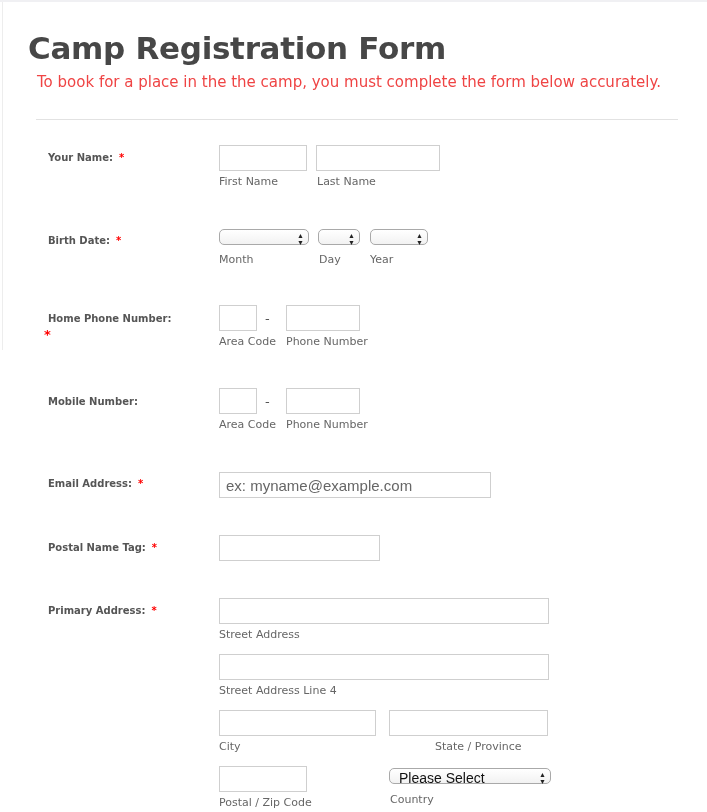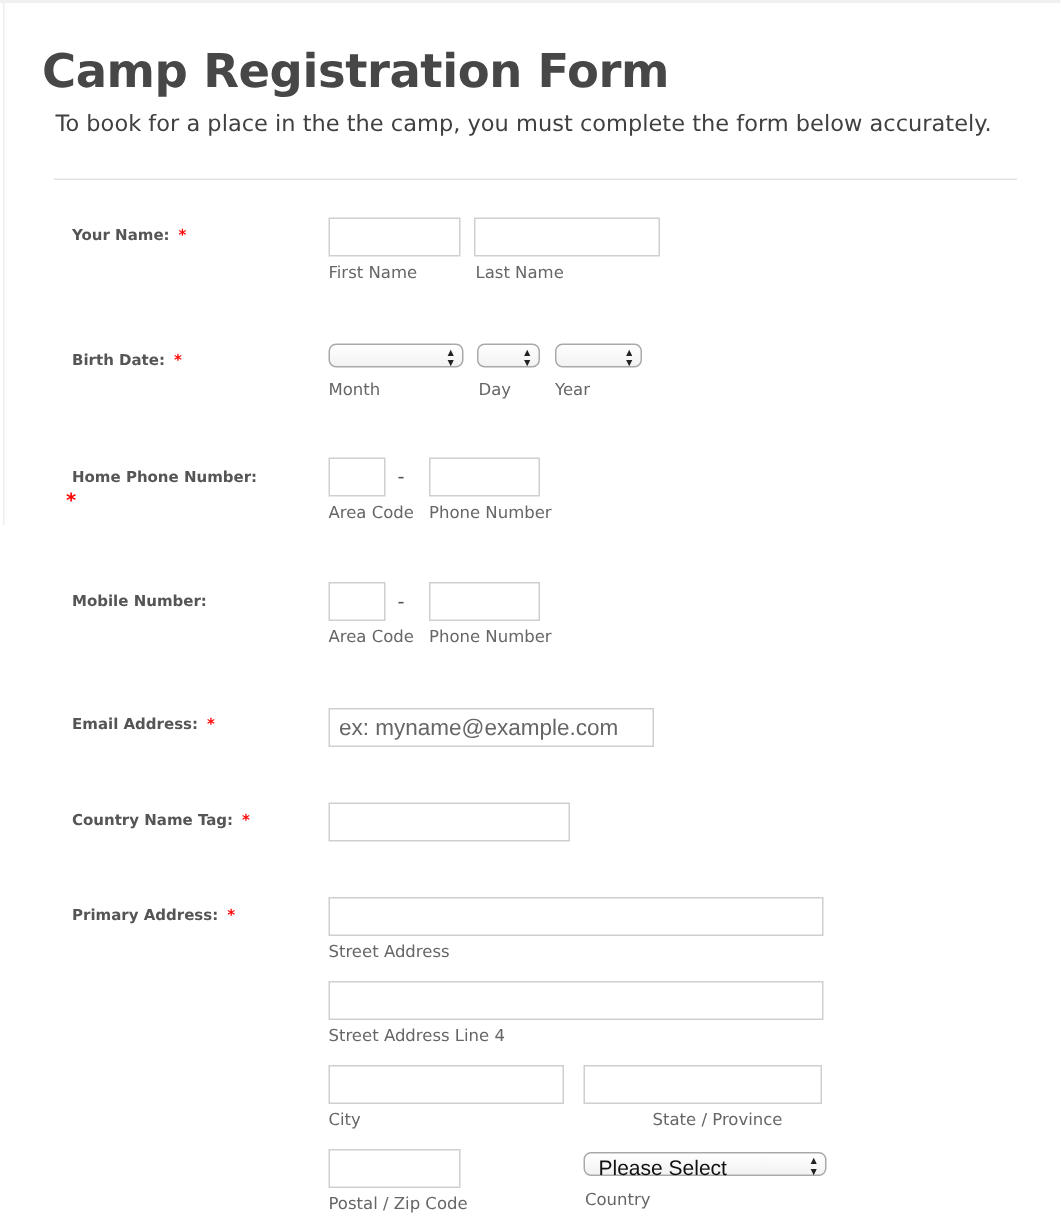--- a/index.html
+++ b/index.html
@@ -2,21 +2,21 @@
 <html><head>
 <meta charset="utf-8">
 <style>
   html, body { margin: 0; padding: 0; background: #ffffff; }
   body { width: 707px; height: 812px; position: relative; overflow: hidden;
          font-family: "DejaVu Sans", sans-serif; color: #555555; }
   .top-edge { position: absolute; left: 0; top: 0; width: 707px; height: 2px; background: #f0f0f3; }
   .left-edge { position: absolute; left: 2px; top: 2px; width: 1px; height: 348px; background: #ededed; }
   .title { position: absolute; left: 28px; top: 30px; margin: 0; font-size: 31px; font-weight: bold;
            color: #474747; letter-spacing: -0.3px; white-space: nowrap; text-align: right; }
-  .subtitle { position: absolute; left: 37px; top: 73px; font-size: 15px; color: #404040; white-space: nowrap; }
+  .subtitle { position: absolute; left: 37px; top: 73px; font-size: 15px; color: #ef4444; white-space: nowrap; }
   .divider { position: absolute; left: 36px; top: 119px; width: 642px; height: 1px; background: #e2e2e2; }
   .label { position: absolute; left: 48px; font-size: 10px; font-weight: bold; color: #555555; white-space: nowrap; line-height: 17px; text-align: right; }
   .req { color: #ff0000; margin-left: 6px; font-weight: bold; }
   .req-below { position: absolute; left: 44px; color: #ff0000; font-size: 13px; font-weight: bold; }
   .input { position: absolute; box-sizing: border-box; height: 26px; border: 1px solid #cfcfcf;
            background: #ffffff; font-family: "Liberation Sans", sans-serif; font-size: 15px;
            color: #666666; padding: 0 6px; outline: none; }
   .input::placeholder { color: #666666; }
   .select { position: absolute; box-sizing: border-box; height: 16px; border: 1px solid #a9a9a9;
             border-radius: 5px; background: linear-gradient(#ffffff, #f2f2f2);
@@ -74,24 +74,24 @@
 <div class="label" style="top:393px;">Mobile Number:</div>
 <input class="input" style="left: 219px; top: 388px; width: 38px;" value="">
 <div class="dash" style="left:265px; top:394px;">-</div>
 <input class="input" style="left: 286px; top: 388px; width: 74px;" value="">
 <div class="sub" style="left:219px; top:418px;">Area Code</div>
 <div class="sub" style="left:286px; top:418px;">Phone Number</div>
 
 <div class="label" style="top:475px;">
   <span>Email Address:</span><span class="req">*</span>
 </div>
-<input class="input" style="left: 219px; top: 472px; width: 217px;" placeholder="ex: myname@example.com">
+<input class="input" style="left: 219px; top: 472px; width: 272px;" placeholder="ex: myname@example.com">
 
 <div class="label" style="top:539px;">
-  <span>Country Name Tag:</span><span class="req">*</span>
+  <span>Postal Name Tag:</span><span class="req">*</span>
 </div>
 <input class="input" style="left: 219px; top: 535px; width: 161px;" value="">
 
 <div class="label" style="top:602px;">
   <span>Primary Address:</span><span class="req">*</span>
 </div>
 <input class="input" style="left: 219px; top: 598px; width: 330px;" value="">
 <div class="sub" style="left:219px; top:628px;">Street Address</div>
 
 <input class="input" style="left: 219px; top: 654px; width: 330px;" value="">

